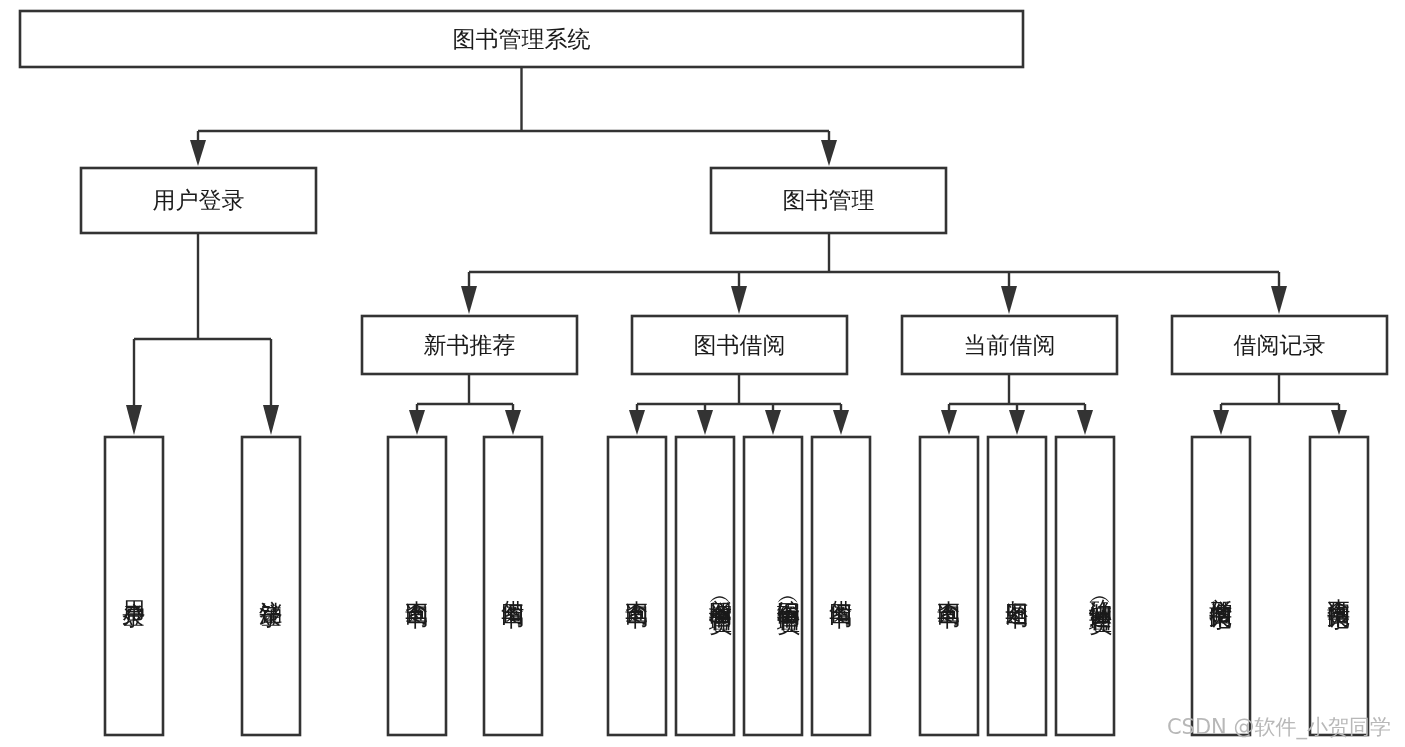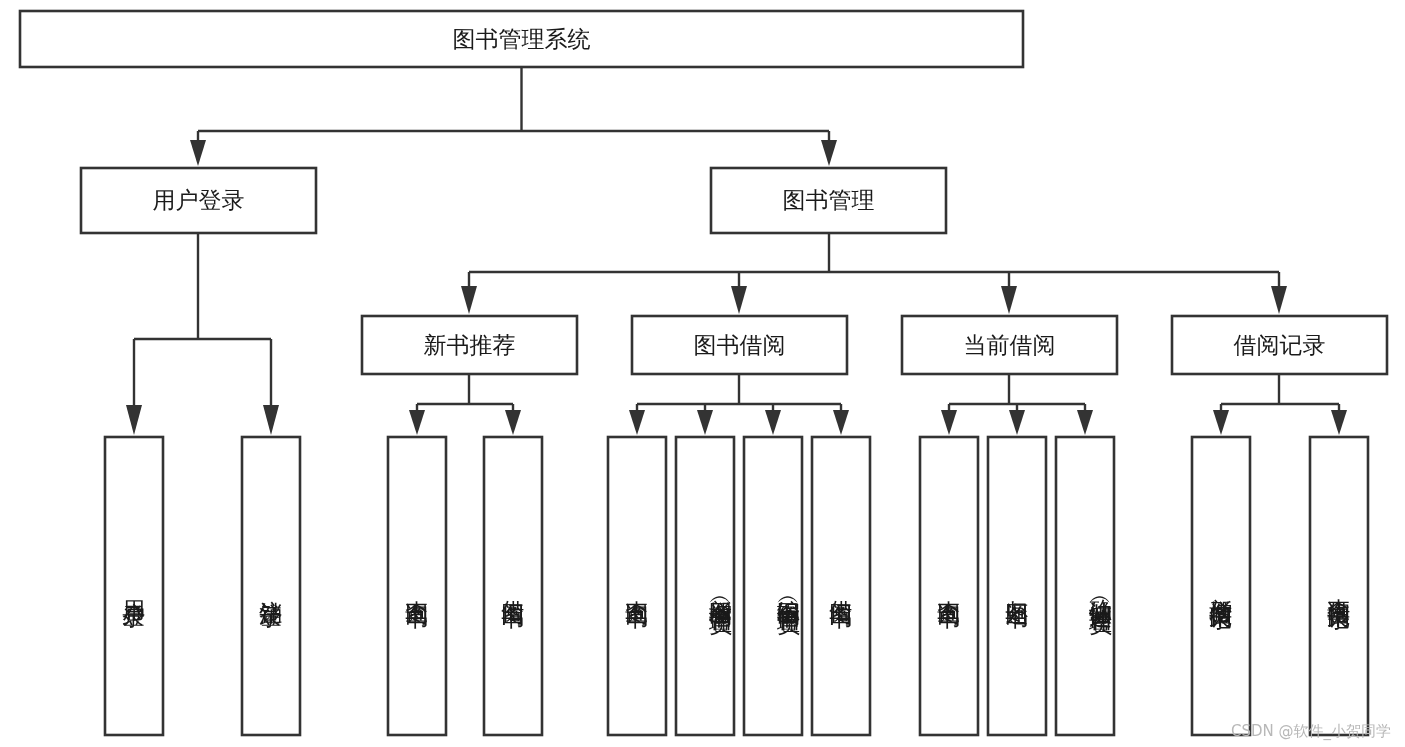--- a/index.html
+++ b/index.html
@@ -64,21 +64,21 @@
     text-align: center;
     white-space: normal;
     pointer-events: none;
     user-select: none;
   }
   .watermark {
     position: absolute;
     right: 14px;
     bottom: 6px;
     font-family: "DejaVu Sans", "Liberation Sans", sans-serif;
-    font-size: 15px;
+    font-size: 21px;
     color: #b8b8b8;
     white-space: nowrap;
     user-select: none;
   }
 </style>
 </head>
 <body>
 
 <div id="diagram-root">
 

